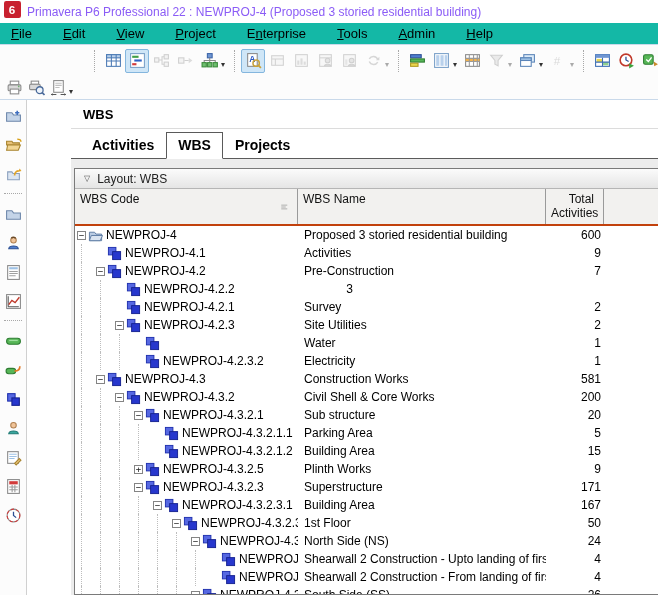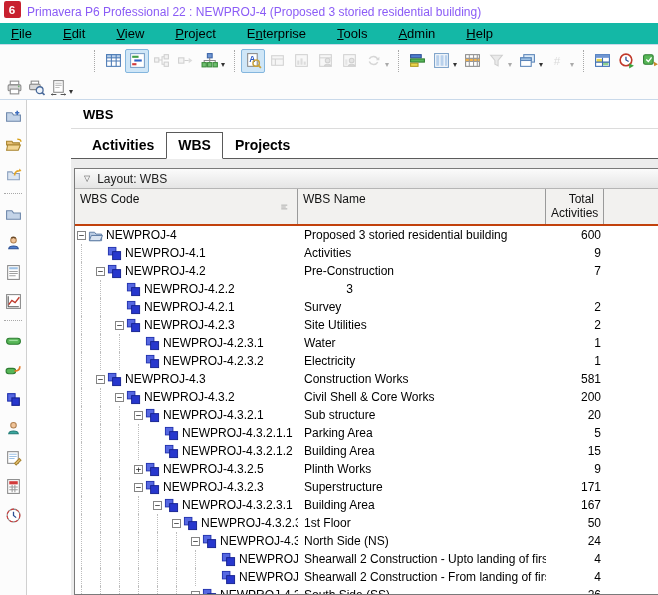--- a/index.html
+++ b/index.html
@@ -589,21 +589,20 @@
                 <span class="guide"></span>
                 <span class="guide"></span>
                 <span class="guide"></span>
                 <span class="expslot"></span>
                 <span class="nodeicon">
                   <svg width="15" height="15" viewBox="0 0 16 16">
                     <rect x="1.5" y="1.5" width="8" height="8" fill="#5668e2" stroke="#1e2fae"></rect>
                     <rect x="6" y="6" width="8.5" height="8.5" fill="#2737cd" stroke="#15228f"></rect>
                   </svg>
                 </span>
-                <span class="codetext">NEWPROJ-4.2.3.1</span>
               </div>
               <div class="gc-name">Water</div>
               <div class="gc-total">1</div>
               <div class="gc-rest"></div>
             </div>
             <div class="grow">
               <div class="gc-code">
                 <span class="guide"></span>
                 <span class="guide"></span>
                 <span class="guide"></span>

